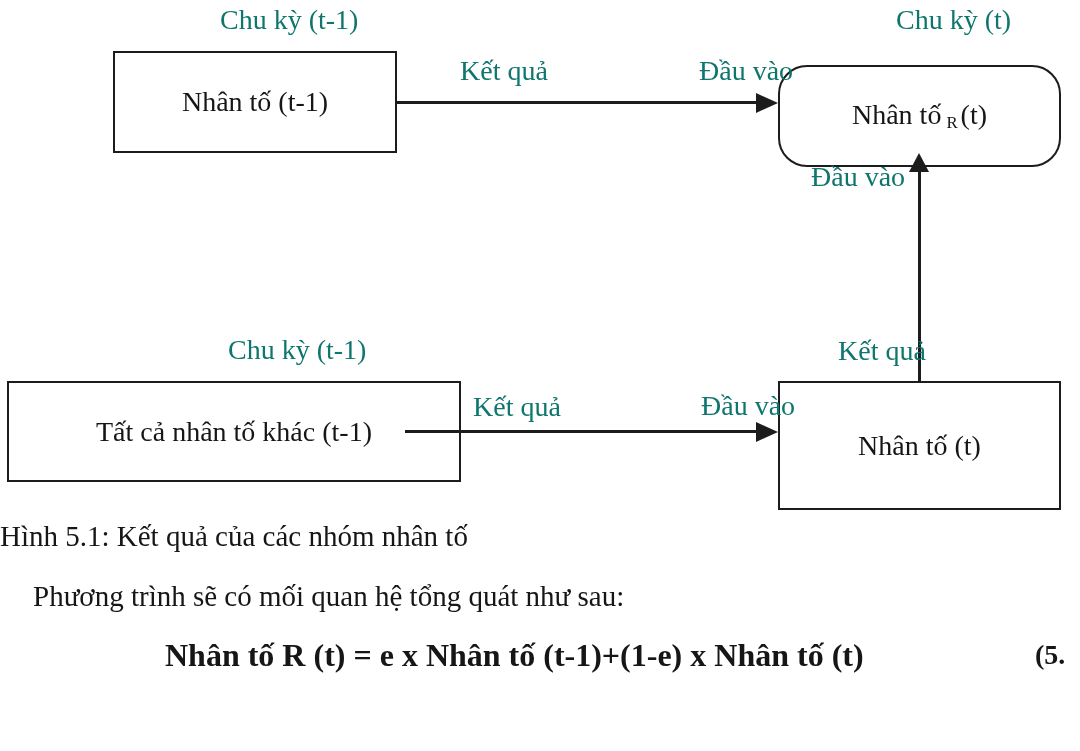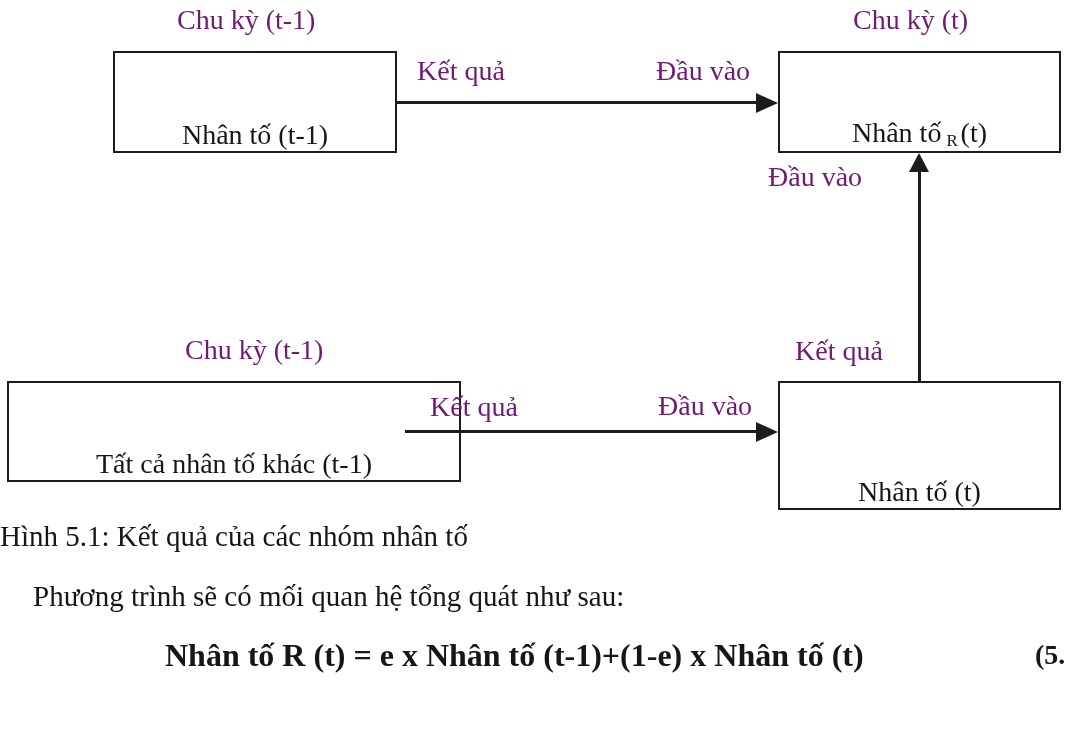--- a/index.html
+++ b/index.html
@@ -14,29 +14,30 @@
     background: #ffffff;
     overflow: hidden;
     font-family: "Liberation Serif", "DejaVu Serif", serif;
     color: #161616;
   }
   .lbl {
     position: absolute;
     font-size: 28px;
     line-height: 1.1;
     white-space: nowrap;
-    color: #701a75;
+    color: #0f766e;
+    margin-left: 43px;
   }
   .box {
     position: absolute;
     box-sizing: border-box;
     border: 2.5px solid #1c1c1c;
     background: #ffffff;
     display: flex;
-    align-items: flex-end;
+    align-items: center;
     justify-content: center;
     font-size: 28px;
     white-space: nowrap;
   }
   .hline {
     position: absolute;
     height: 3px;
     background: #1c1c1c;
   }
   .vline {
@@ -105,21 +106,21 @@
 <div id="canvas">
 
   <div class="lbl" style="left:177px; top:5px;">Chu kỳ (t-1)</div>
 
   <div class="lbl" style="left:853px; top:5px;">Chu kỳ (t)</div>
 
   <div class="box" style="left:113px; top:51px; width:284px; height:102px;">
     <span>Nhân tố (t-1)</span>
   </div>
 
-  <div class="box" style="left:778px; top:51px; width:283px; height:102px;">
+  <div class="box" style="left:778px; top:65px; width:283px; height:102px;border-radius:29px;">
     <span>
       <span>Nhân tố</span><span class="sub-r">R</span><span>(t)</span>
     </span>
   </div>
 
   <div class="hline" style="left:397px; top:101px; width:362px;"></div>
   <div class="ah-right" style="left:756px; top:93px;"></div>
 
   <div class="lbl" style="left:417px; top:56px;">Kết quả</div>
 

